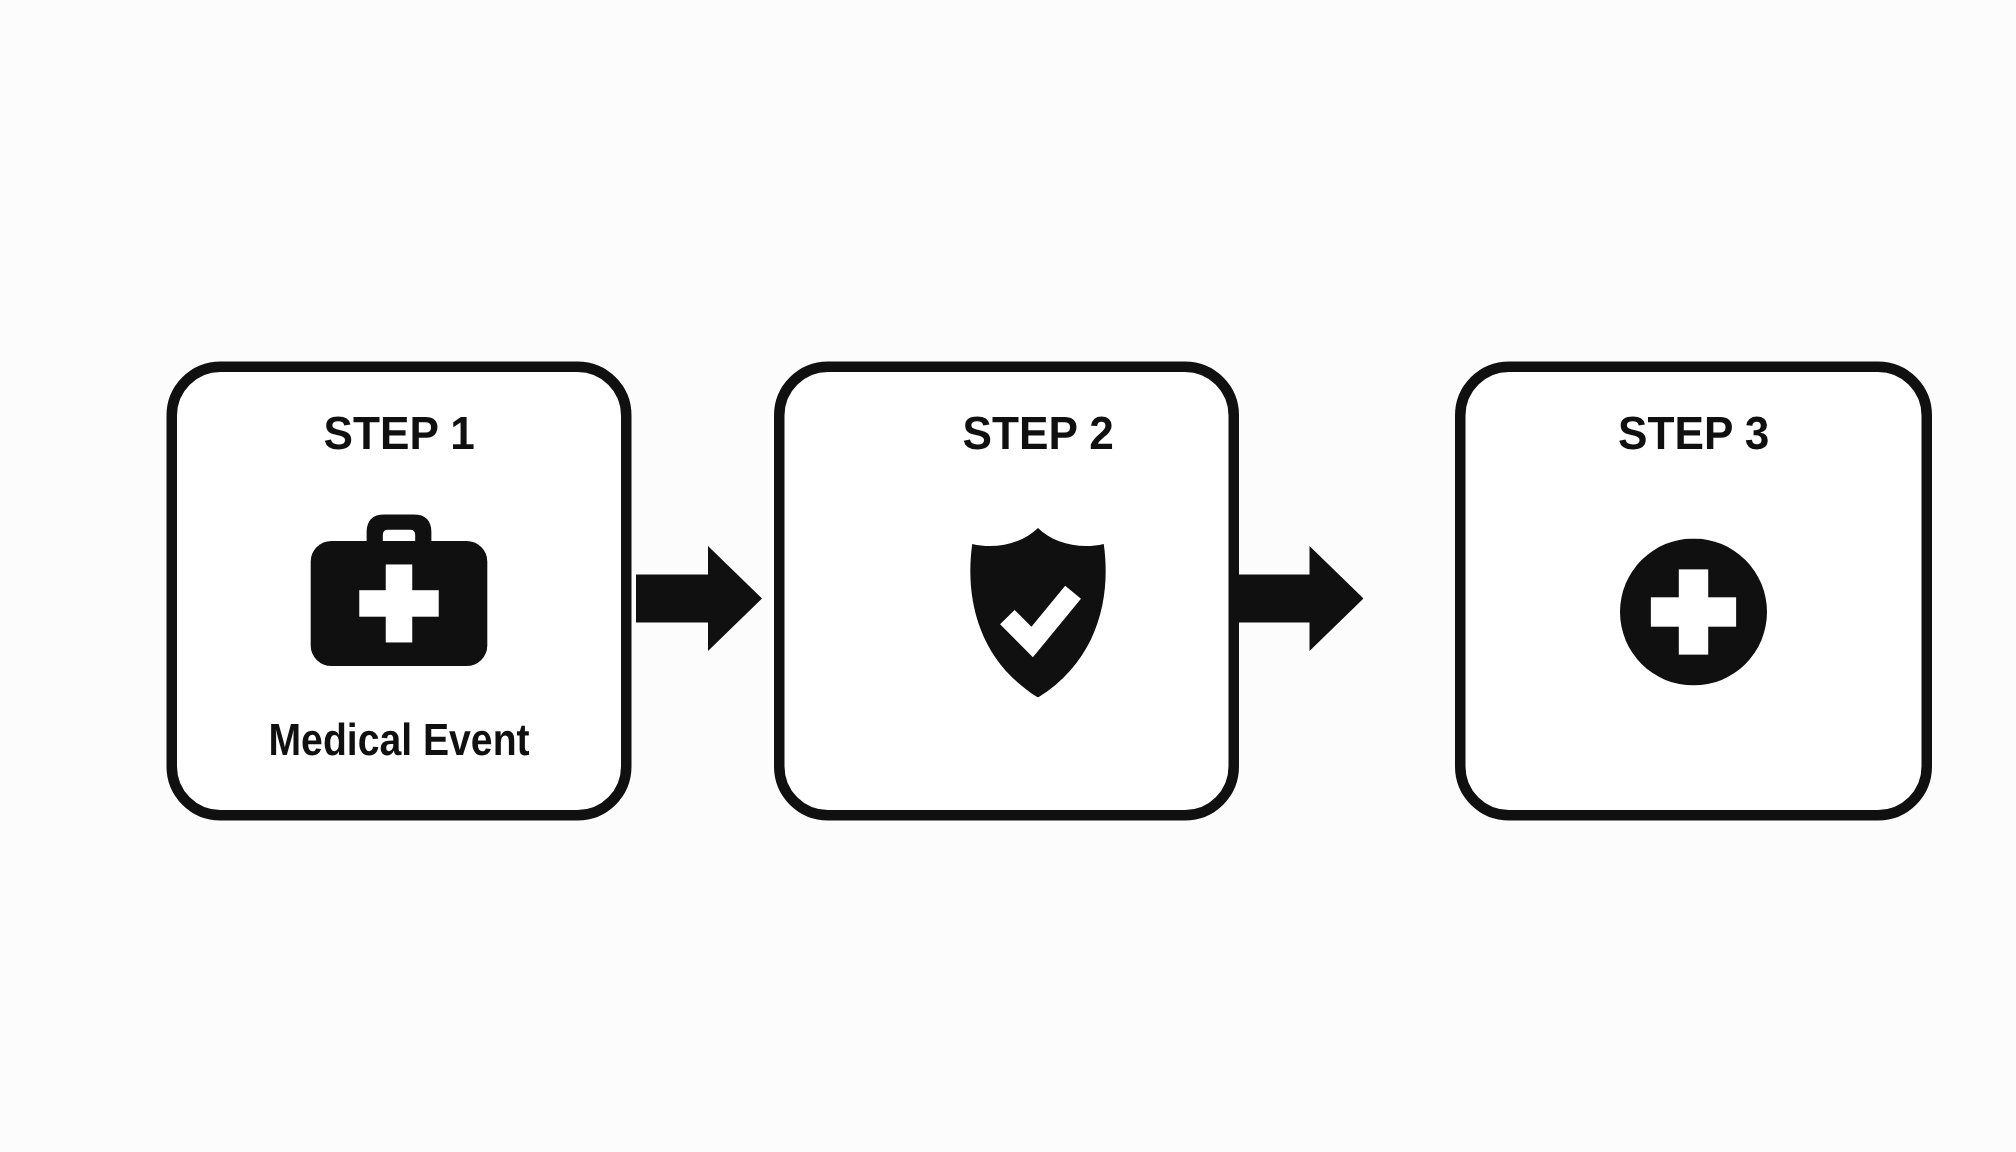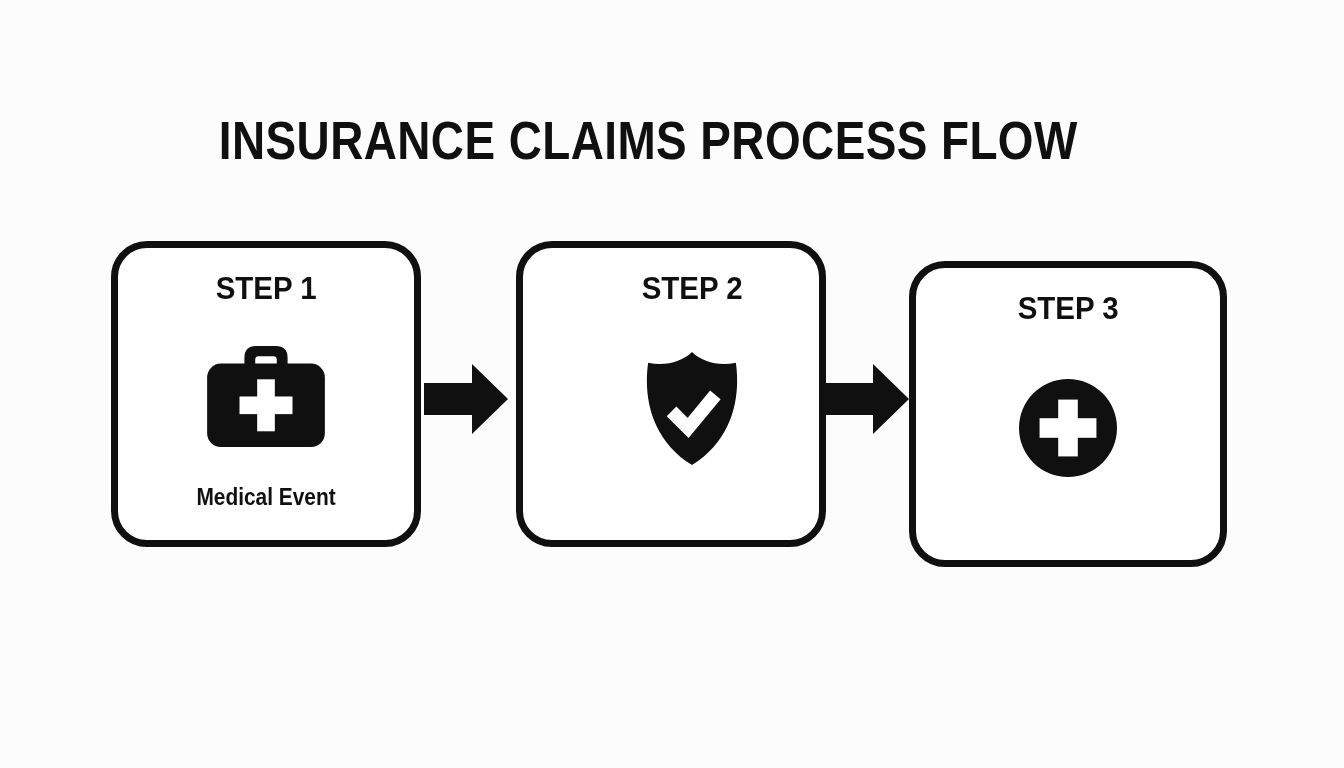--- a/index.html
+++ b/index.html
@@ -38,40 +38,40 @@
     border: 7px solid #101010;
     border-radius: 36px;
     display: flex;
     flex-direction: column;
     align-items: center;
     justify-content: space-between;
     padding: 24px 6px 30px 6px;
   }
   .box-1 { left: 111px; width: 310px; }
   .box-2 { left: 516px; width: 310px; padding-left: 48px; }
-  .box-3 { left: 909px; width: 318px; margin-top: 20px; }
+  .box-3 { left: 970px; width: 318px; }
   .step-label {
     font-size: 31px;
     font-weight: 700;
     line-height: 1.1;
     white-space: nowrap;
   }
   .step-label .squeeze {
     display: inline-block;
     transform: scaleX(0.95);
     transform-origin: center;
   }
   .icon-wrap {
     flex: 1 1 auto;
     display: flex;
     align-items: center;
     justify-content: center;
   }
   .step-name {
-    font-size: 24px;
+    font-size: 30px;
     font-weight: 700;
     line-height: 1.1;
     white-space: nowrap;
     text-align: right;
   }
   .step-name .squeeze {
     display: inline-block;
     transform: scaleX(0.87);
     transform-origin: center;
   }
@@ -81,23 +81,20 @@
   }
   .arrow-1 { left: 424px; }
   .arrow-2 { left: 825px; }
   svg { display: block; }
 </style>
 </head>
 <body>
 
 <div class="stage">
 
-  <div class="title">
-    <span class="squeeze">INSURANCE CLAIMS PROCESS FLOW</span>
-  </div>
 
   <div class="step-box box-1">
     <div class="step-label">
       <span class="squeeze">STEP 1</span>
     </div>
     <div class="icon-wrap">
       <svg width="124" height="104" viewBox="0 0 124 106" aria-hidden="true">
         <path fill="#101010" d="M40 24 V15 Q40 3 52 3 H72 Q84 3 84 15 V24 H73 V17 Q73 13.5 69.5 13.5 H54.5 Q51 13.5 51 17 V24 Z"></path>
         <rect fill="#101010" x="2" y="21" width="120" height="85" rx="14"></rect>
         <rect fill="#ffffff" x="53" y="37" width="18" height="53"></rect>

